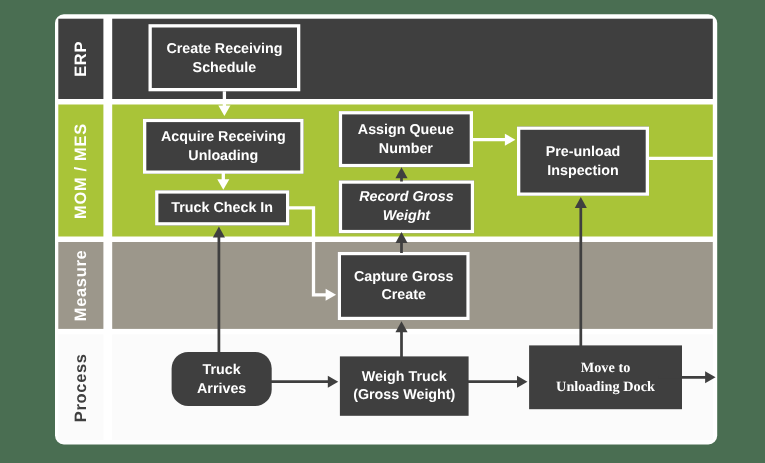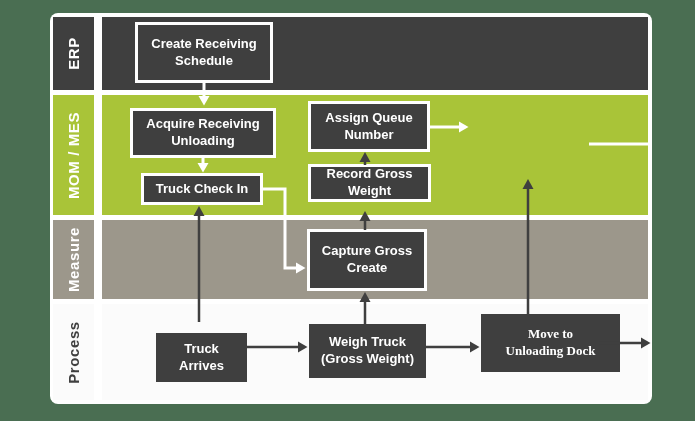--- a/index.html
+++ b/index.html
@@ -38,24 +38,24 @@
     background:#3f3f3f; color:#ffffff;
     display:flex; align-items:center; justify-content:center;
     text-align:center; font-weight:bold; font-size:13px; line-height:1.3;
     white-space:pre-line; padding:12px 4px;
   }
   .node.bordered { border:3px solid #ffffff; }
   #node-create   { left:135px; top:22px;  width:138px; height:61px; }
   #node-acquire  { left:130px; top:108px; width:146px; height:50px; }
   #node-checkin  { left:141px; top:173px; width:122px; height:32px; }
   #node-assign   { left:308px; top:101px; width:122px; height:51px; }
-  #node-record   { left:308px; top:164px; width:123px; height:38px; }
+  #node-record   { left:308px; top:164px; width:123px; height:48px;font-style:italic; }
   #node-preunload{ left:470px; top:115px; width:120px; height:63px; }
   #node-capture  { left:307px; top:229px; width:120px; height:62px; }
-  #node-arrives  { left:156px; top:333px; width:91px;  height:49px; }
+  #node-arrives  { left:156px; top:320px; width:91px;  height:49px;border-radius:15px; }
   #node-weigh    { left:309px; top:324px; width:117px; height:54px; }
   #node-move     { left:481px; top:314px; width:139px; height:58px;font-family:Liberation Serif, serif; }
 
   .overlay { position:absolute; left:0; top:0; z-index:4; pointer-events:none; }
 </style>
 </head>
 <body>
 
 <div class="stage">
   <div class="card"></div>
@@ -80,20 +80,22 @@
 
   <div class="node bordered" id="node-create">Create Receiving
 Schedule</div>
   <div class="node bordered" id="node-acquire">Acquire Receiving
 Unloading</div>
   <div class="node bordered" id="node-assign">Assign Queue
 Number</div>
   <div class="node bordered" id="node-checkin">Truck Check In</div>
   <div class="node bordered" id="node-record">Record Gross
 Weight</div>
+  <div class="node bordered" id="node-preunload">Pre-unload
+Inspection</div>
   <div class="node bordered" id="node-capture">Capture Gross
 Create</div>
   <div class="node" id="node-arrives">Truck
 Arrives</div>
   <div class="node" id="node-weigh">Weigh Truck
 (Gross Weight)</div>
   <div class="node" id="node-move">Move to
 Unloading Dock</div>
 
   <svg class="overlay" width="695" height="421" viewBox="0 0 695 421" xmlns="http://www.w3.org/2000/svg">

